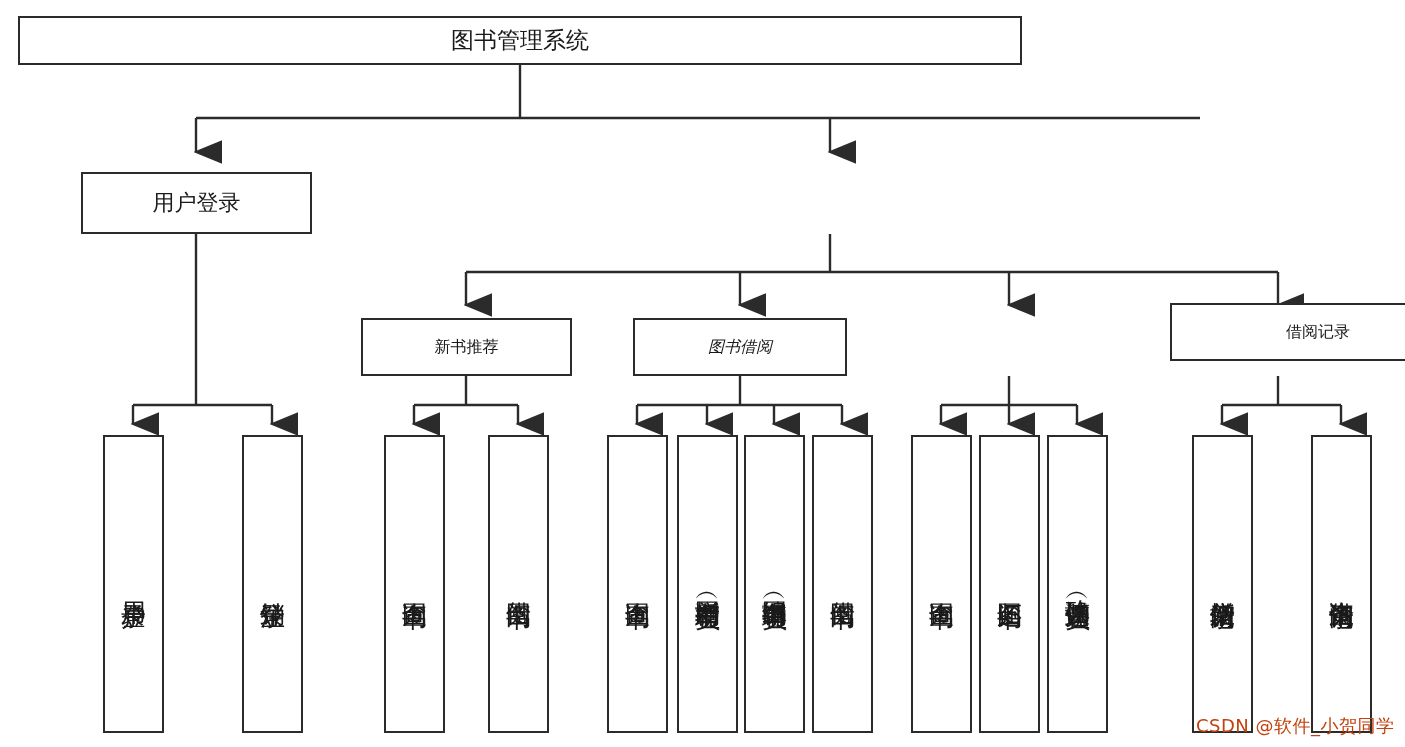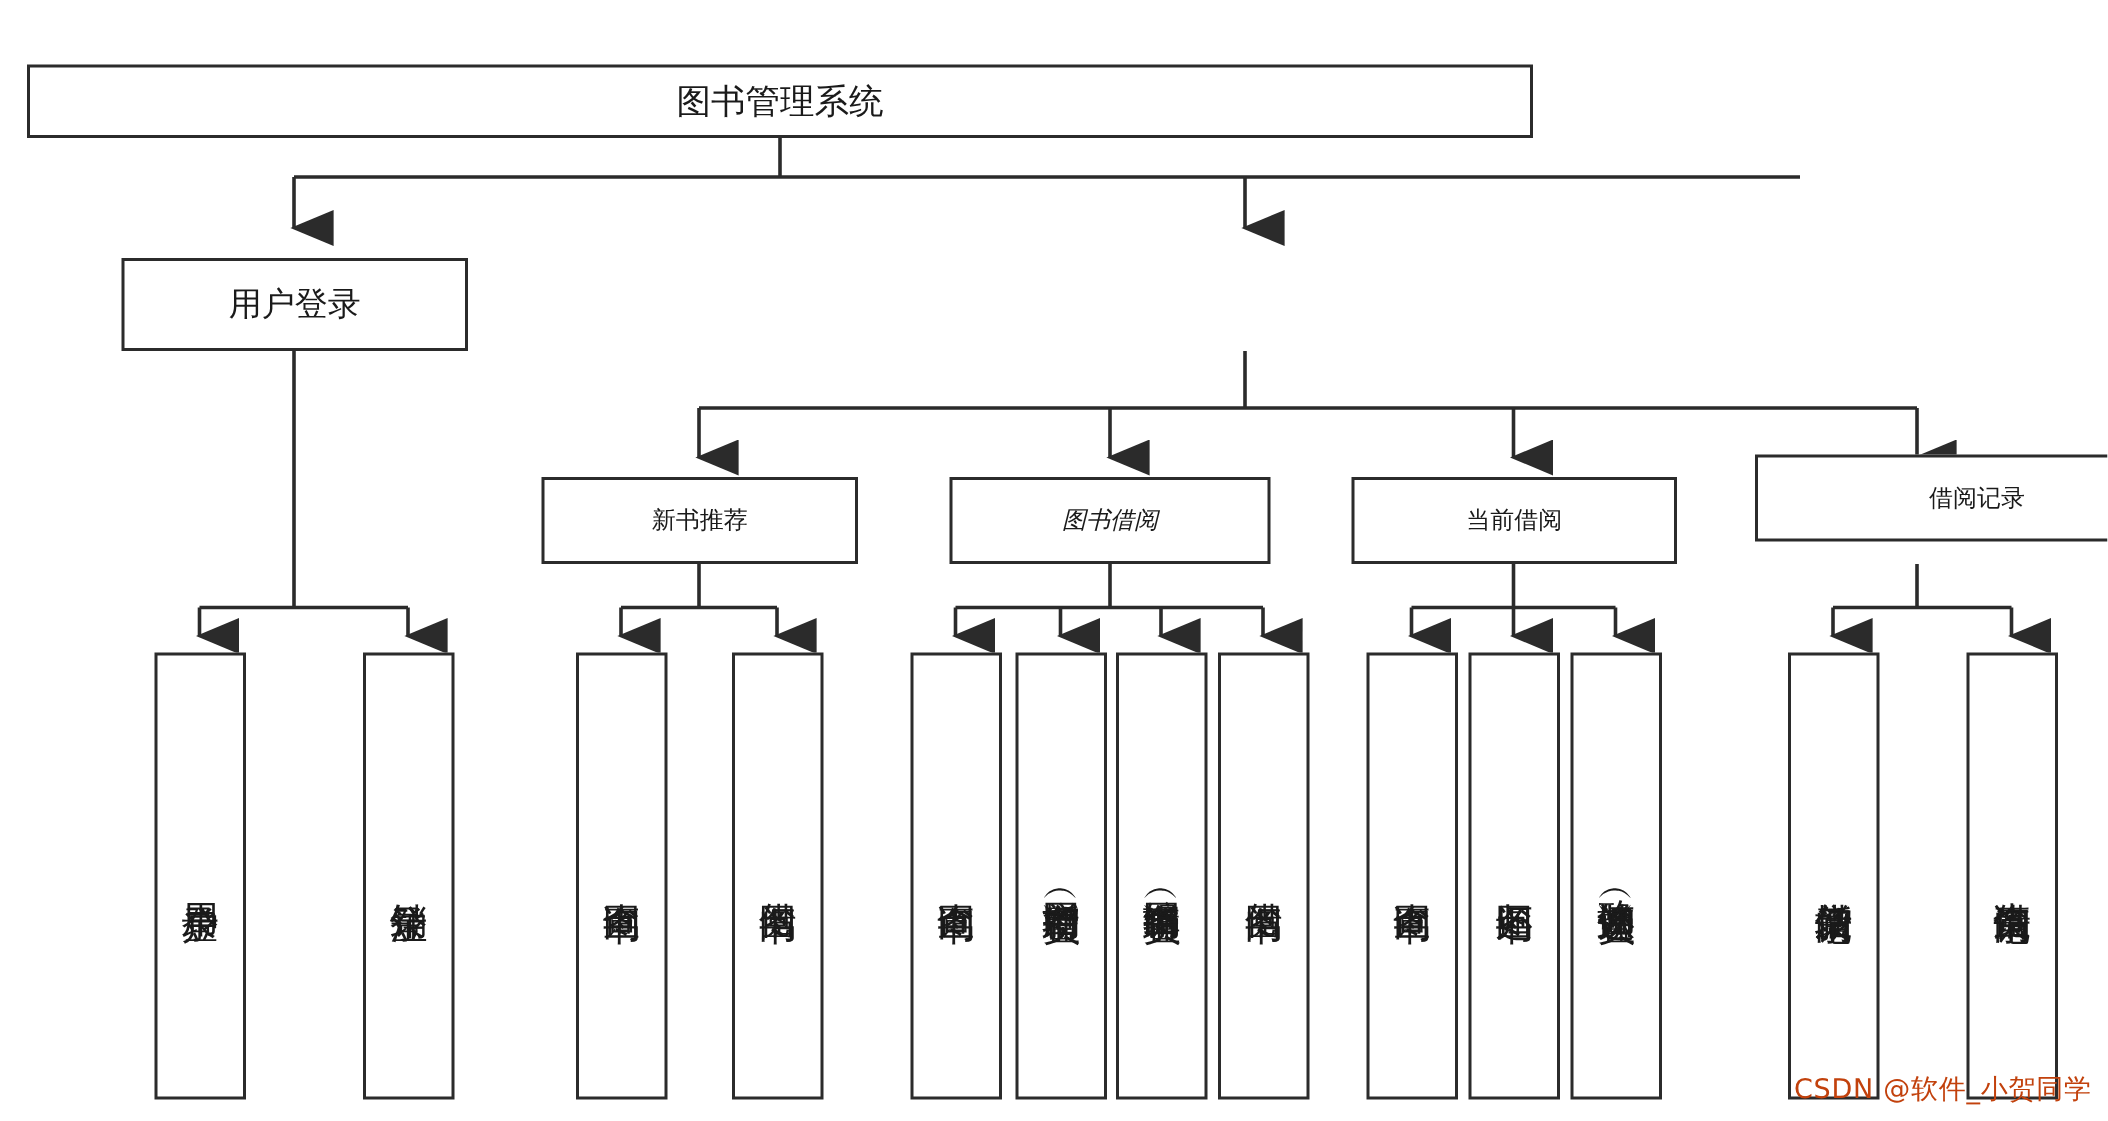--- a/index.html
+++ b/index.html
@@ -122,36 +122,33 @@
       <path d="M1009,405 L1009,424" marker-end="url(#arrow)"></path>
       <path d="M1077,405 L1077,424" marker-end="url(#arrow)"></path>
 
       <path d="M1278,376 L1278,405"></path>
       <path d="M1222,405 L1341,405"></path>
       <path d="M1222,405 L1222,424" marker-end="url(#arrow)"></path>
       <path d="M1341,405 L1341,424" marker-end="url(#arrow)"></path>
     </g>
   </svg>
 
-  <div class="node level-0" style="left:18px; top:16px; width:1004px; height:49px;margin-top:27px;">
+  <div class="node level-0" style="left:18px; top:16px; width:1004px; height:49px;">
     <span>图书管理系统</span>
   </div>
 
   <div class="node level-1" style="left:81px; top:172px; width:231px; height:62px;">
     <span>用户登录</span>
   </div>
 
   <div class="node level-2" style="left:361px; top:318px; width:211px; height:58px;">
     <span>新书推荐</span>
   </div>
   <div class="node level-2" style="left:633px; top:318px; width:214px; height:58px;font-style:italic;">
     <span>图书借阅</span>
-  </div>
-  <div class="node level-2" style="left:901px; top:318px; width:217px; height:58px;">
-    <span>当前借阅</span>
   </div>
   <div class="node level-2" style="left:1170px; top:303px; width:252px; height:58px;padding-left:44px;">
     <span>借阅记录</span>
   </div>
 
   <div class="node leaf leaf-bottom" style="left:103px; top:435px; width:61px; height:298px;">
     <span class="vlabel">用户登录</span>
   </div>
   <div class="node leaf leaf-bottom" style="left:242px; top:435px; width:61px; height:298px;">
     <span class="vlabel">注销登录</span>

